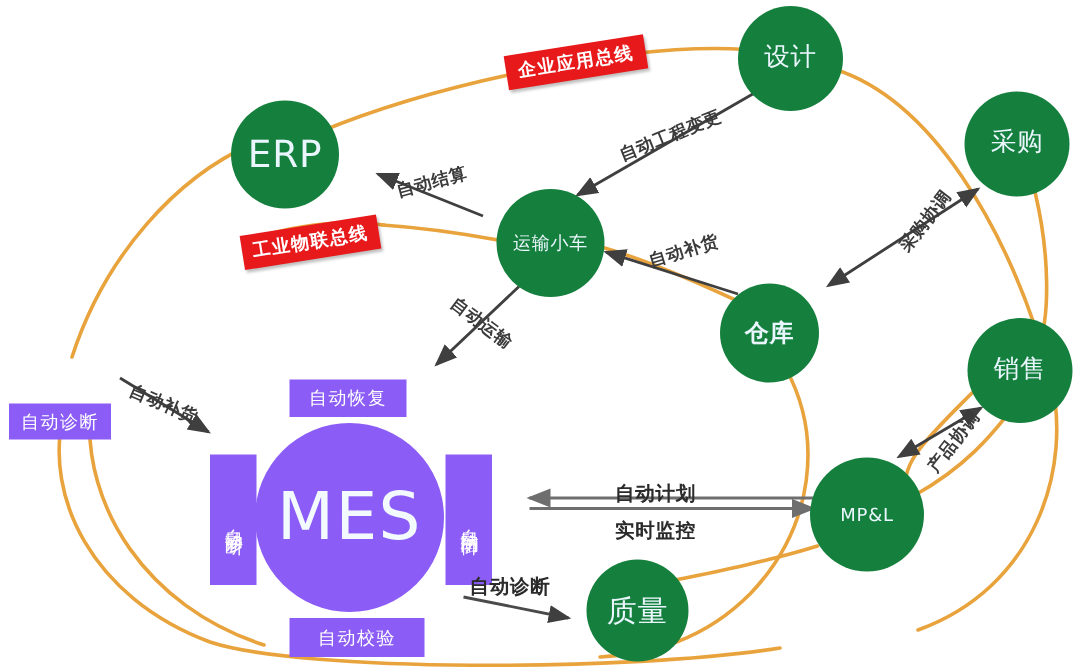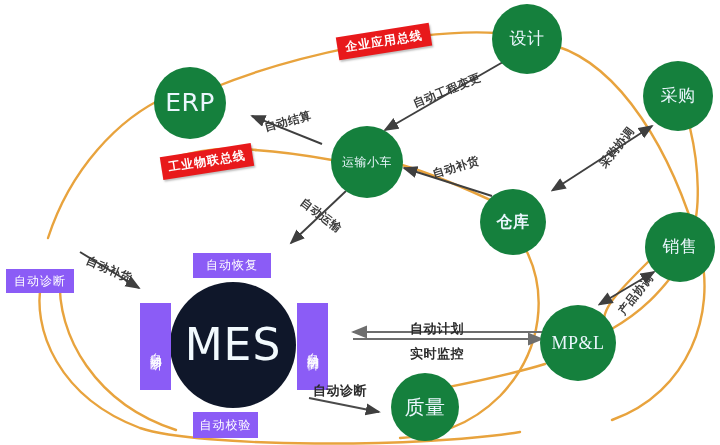--- a/index.html
+++ b/index.html
@@ -2,21 +2,21 @@
 <html><head>
 <meta charset="utf-8">
 <title>MES Architecture Diagram</title>
 <style>
   html,body{margin:0;padding:0;background:#ffffff;}
   body{font-family:"DejaVu Sans","Liberation Sans",sans-serif;}
   #stage{position:relative;width:720px;height:445px;background:#fff;overflow:hidden;}
   #wires{position:absolute;left:0;top:0;width:720px;height:445px;}
   .node{position:absolute;border-radius:50%;background:#15803d;display:flex;align-items:center;justify-content:center;color:#eaf6fd;text-align:center;line-height:1.05;font-weight:400;}
   .node span{display:block;letter-spacing:.5px;}
-  .node-mes{background:#0f172a;}
+  .node-mes{background:#8b5cf6;}
   .node-mes span{font-size:44px;letter-spacing:1px;color:#f2fafe;}
   .tealbox{position:absolute;background:#8b5cf6;color:#ffffff;display:flex;align-items:center;justify-content:center;text-align:center;font-size:12px;letter-spacing:1px;}
   .tealbox.vert span{writing-mode:vertical-rl;text-orientation:upright;line-height:1.25;letter-spacing:2px;}
   .redbox{position:absolute;background:#e8191b;color:#ffffff;font-size:12px;font-weight:700;letter-spacing:1px;
           display:flex;align-items:center;justify-content:center;box-shadow:1px 2px 2px rgba(0,0,0,.25);}
   .flowlabel{position:absolute;color:#3b3b3b;font-size:11.5px;font-weight:700;white-space:nowrap;letter-spacing:.5px;}
   .flowlabel.big{font-size:13px;font-weight:700;color:#2b2b2b;}
 </style>
 </head>
 <body>
@@ -110,21 +110,21 @@
   </div>
   <div class="node" style="left:331px;top:126px;width:72px;height:72px;font-size:12px;justify-content:center;">
     <span>运输小车</span>
   </div>
   <div class="node" style="left:480px;top:189px;width:66px;height:66px;font-size:16px;font-weight:bold;">
     <span>仓库</span>
   </div>
   <div class="node" style="left:645px;top:212px;width:70px;height:70px;font-size:17px;">
     <span>销售</span>
   </div>
-  <div class="node" style="left:540px;top:305px;width:76px;height:76px;font-size:18px;font-family:Liberation Serif, serif;">
+  <div class="node" style="left:540px;top:305px;width:76px;height:76px;font-size:12px;">
     <span>MP&amp;L</span>
   </div>
   <div class="node" style="left:391px;top:373px;width:68px;height:68px;font-size:20px;">
     <span>质量</span>
   </div>
   <div class="node node-mes" style="left:170px;top:282px;width:126px;height:126px;">
     <span>MES</span>
   </div>
 
   <div class="tealbox" style="left:6px;top:269px;width:68px;height:24px;">
@@ -132,21 +132,21 @@
   </div>
   <div class="tealbox" style="left:193px;top:253px;width:78px;height:25px;">
     <span>自动恢复</span>
   </div>
   <div class="tealbox vert" style="left:140px;top:303px;width:31px;height:87px;">
     <span>自动诊断</span>
   </div>
   <div class="tealbox vert" style="left:297px;top:303px;width:31px;height:87px;">
     <span>自动防御</span>
   </div>
-  <div class="tealbox" style="left:193px;top:412px;width:65px;height:26px;">
+  <div class="tealbox" style="left:193px;top:412px;width:90px;height:26px;">
     <span>自动校验</span>
   </div>
 
   <div class="redbox" style="left:337px;top:30px;width:94px;height:23px;transform:rotate(-9deg);">
     <span>企业应用总线</span>
   </div>
   <div class="redbox" style="left:161px;top:150px;width:92px;height:23px;transform:rotate(-9deg);">
     <span>工业物联总线</span>
   </div>
 

